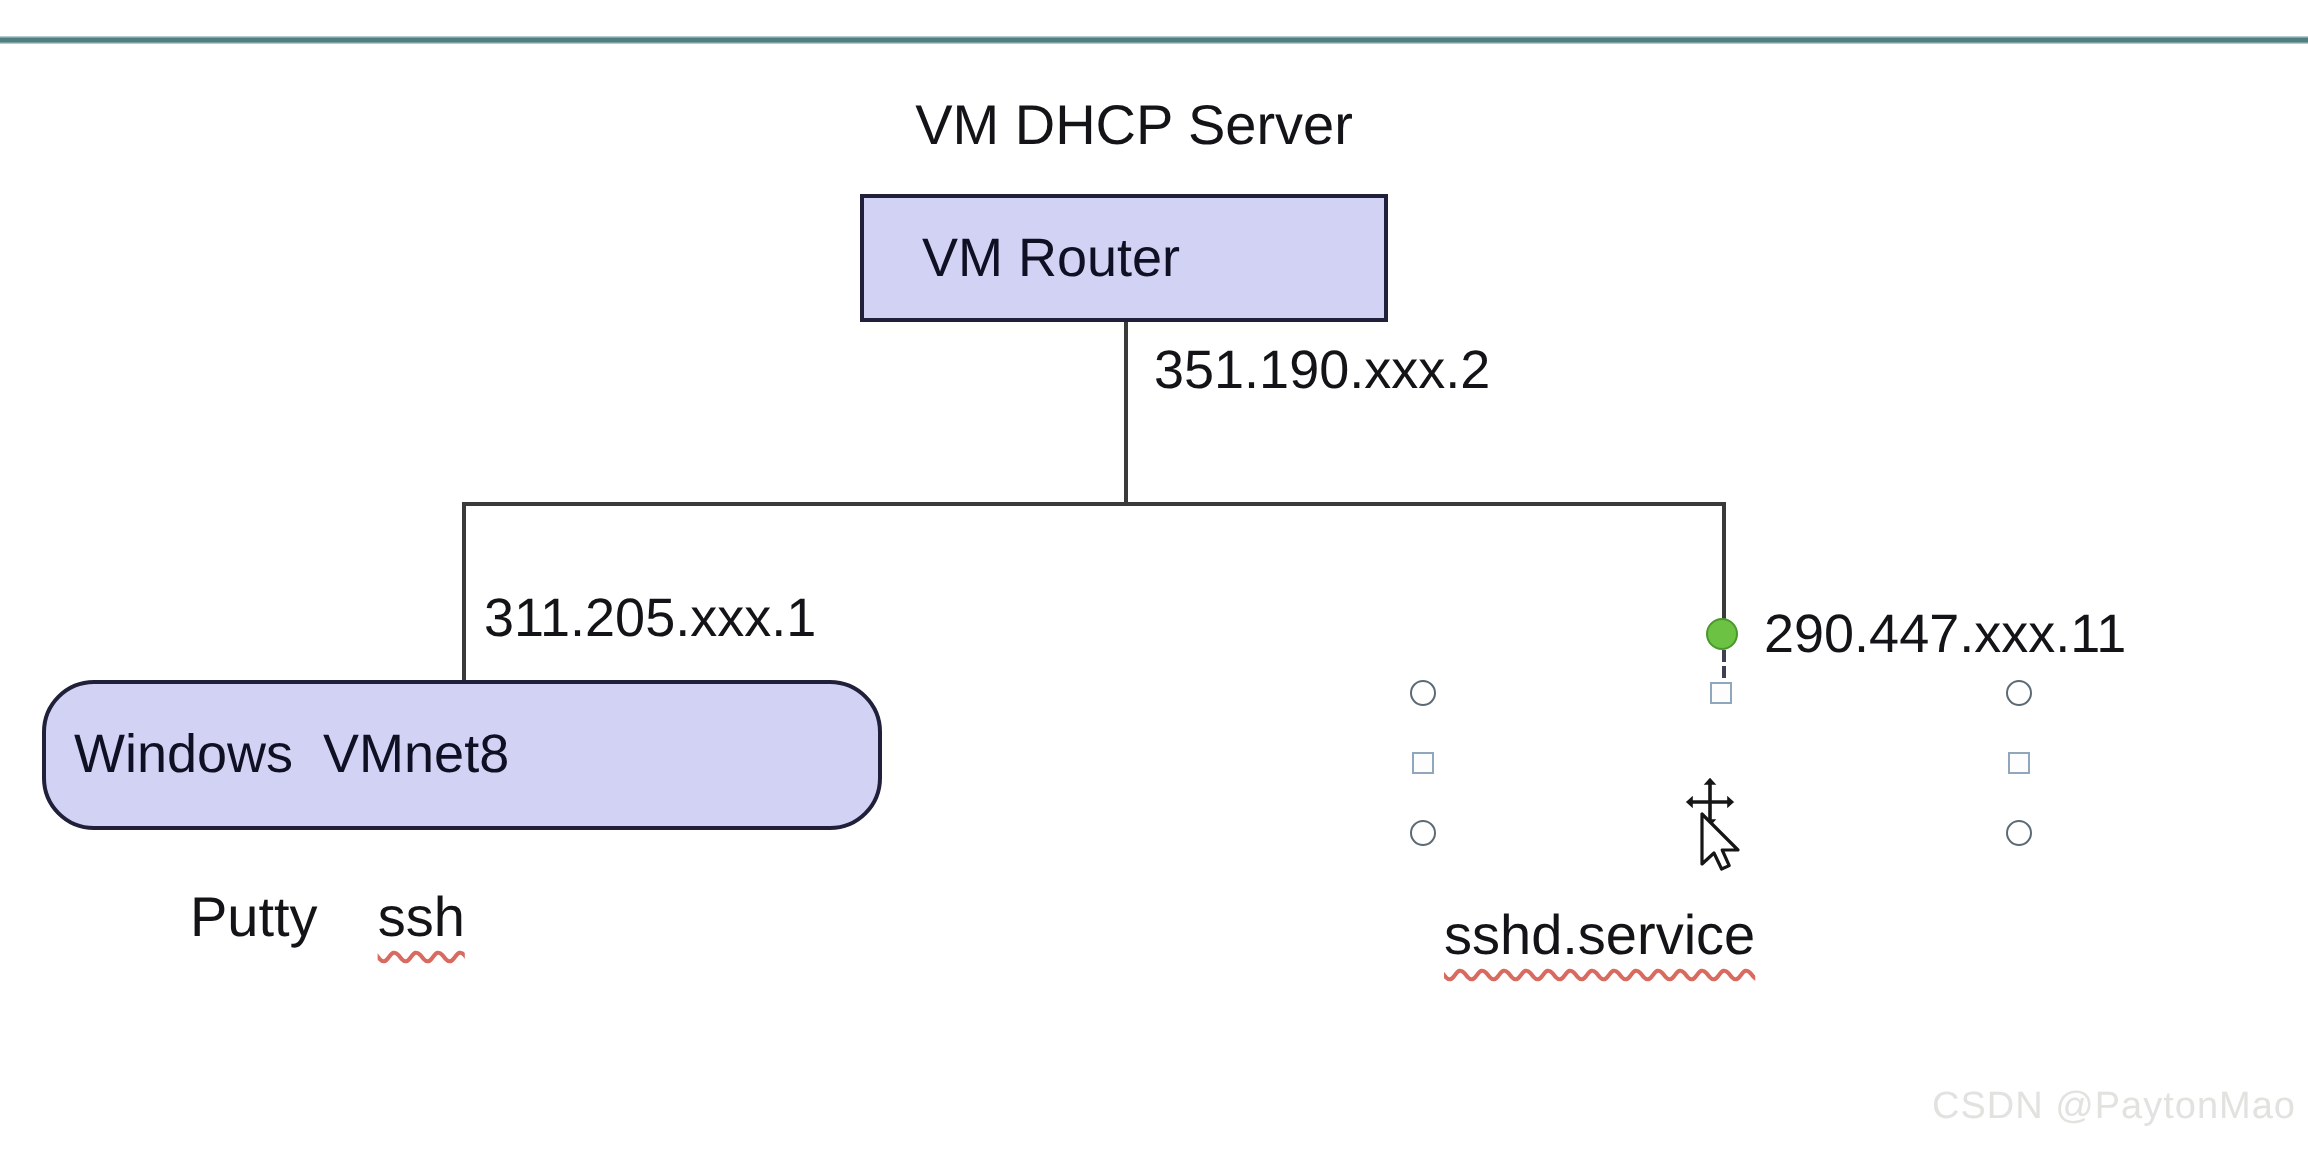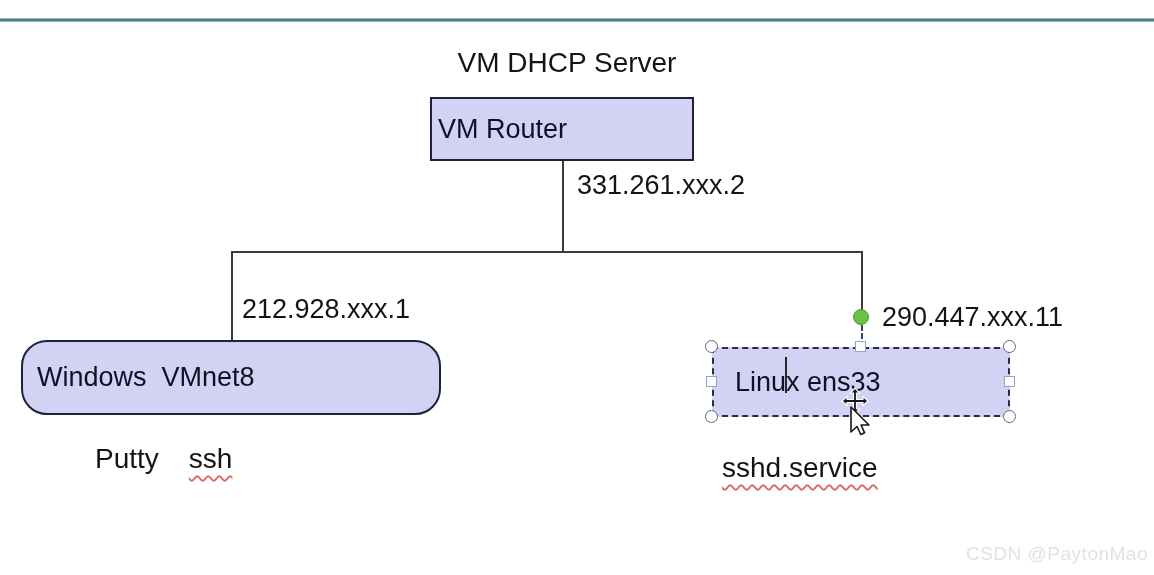--- a/index.html
+++ b/index.html
@@ -19,21 +19,21 @@
   .canvas{position:relative;width:1154px;height:575px;background:#ffffff;overflow:hidden;}
 
   .top-rule{position:absolute;left:0;top:18px;width:1154px;height:4px;
     background:linear-gradient(to bottom,#cfe2e3 0%,var(--top-rule) 30%,var(--top-rule) 72%,#cfe2e3 100%);}
 
   .title{position:absolute;left:380px;top:48px;width:374px;text-align:center;
     font-size:28px;line-height:1.1;color:#141418;}
 
   .node{position:absolute;background:var(--node-fill);border:2px solid var(--node-border);
     display:flex;align-items:center;font-size:27px;color:#101024;}
-  .node-router{left:430px;top:97px;width:264px;height:64px;padding-left:6px;align-items:center;}
+  .node-router{left:430px;top:97px;width:264px;height:64px;padding-left:29px;align-items:center;}
   .node-windows{left:21px;top:340px;width:420px;height:75px;padding-left:14px;white-space:pre;border-radius:26px;}
 
   .node-linux{left:712px;top:347px;width:298px;height:70px;background:var(--node-fill);
     border:2px dashed #2b2b45;position:absolute;display:flex;align-items:center;
     font-size:27px;color:#101024;padding-left:21px;}
   .caret{position:absolute;left:71px;top:8px;width:2px;height:36px;background:#26262e;}
 
   .line{position:absolute;background:var(--connector);}
   .line-dashed{position:absolute;width:0;border-left:2px dashed #3f3f55;background:none;}
 
@@ -70,32 +70,27 @@
 
   <div class="line" style="left:562px;top:160px;width:2px;height:92px;"></div>
   <div class="line" style="left:231px;top:251px;width:632px;height:2px;"></div>
   <div class="line" style="left:231px;top:253px;width:2px;height:87px;"></div>
   <div class="line" style="left:861px;top:253px;width:2px;height:58px;"></div>
   <div class="line-dashed" style="left:861px;top:325px;height:22px;"></div>
 
   <div class="node node-router">
     <span>VM Router</span>
   </div>
-  <div class="ip" style="left:577px;top:171px;">331.261.xxx.2</div>
+  <div class="ip" style="left:577px;top:171px;">351.190.xxx.2</div>
 
   <div class="node node-windows">
     <span>Windows  VMnet8</span>
   </div>
-  <div class="ip" style="left:242px;top:295px;">212.928.xxx.1</div>
+  <div class="ip" style="left:242px;top:295px;">311.205.xxx.1</div>
 
-  <div class="node-linux">
-    <span>Linu</span>
-    <span>x ens33</span>
-    <div class="caret"></div>
-  </div>
   <div class="ip" style="left:882px;top:303px;">290.447.xxx.11</div>
 
   <div class="handle-circle" style="left:705px;top:340px;"></div>
   <div class="handle-circle" style="left:1003px;top:340px;"></div>
   <div class="handle-circle" style="left:705px;top:410px;"></div>
   <div class="handle-circle" style="left:1003px;top:410px;"></div>
   <div class="handle-square" style="left:855px;top:341px;"></div>
   <div class="handle-square" style="left:706px;top:376px;"></div>
   <div class="handle-square" style="left:1004px;top:376px;"></div>
 

